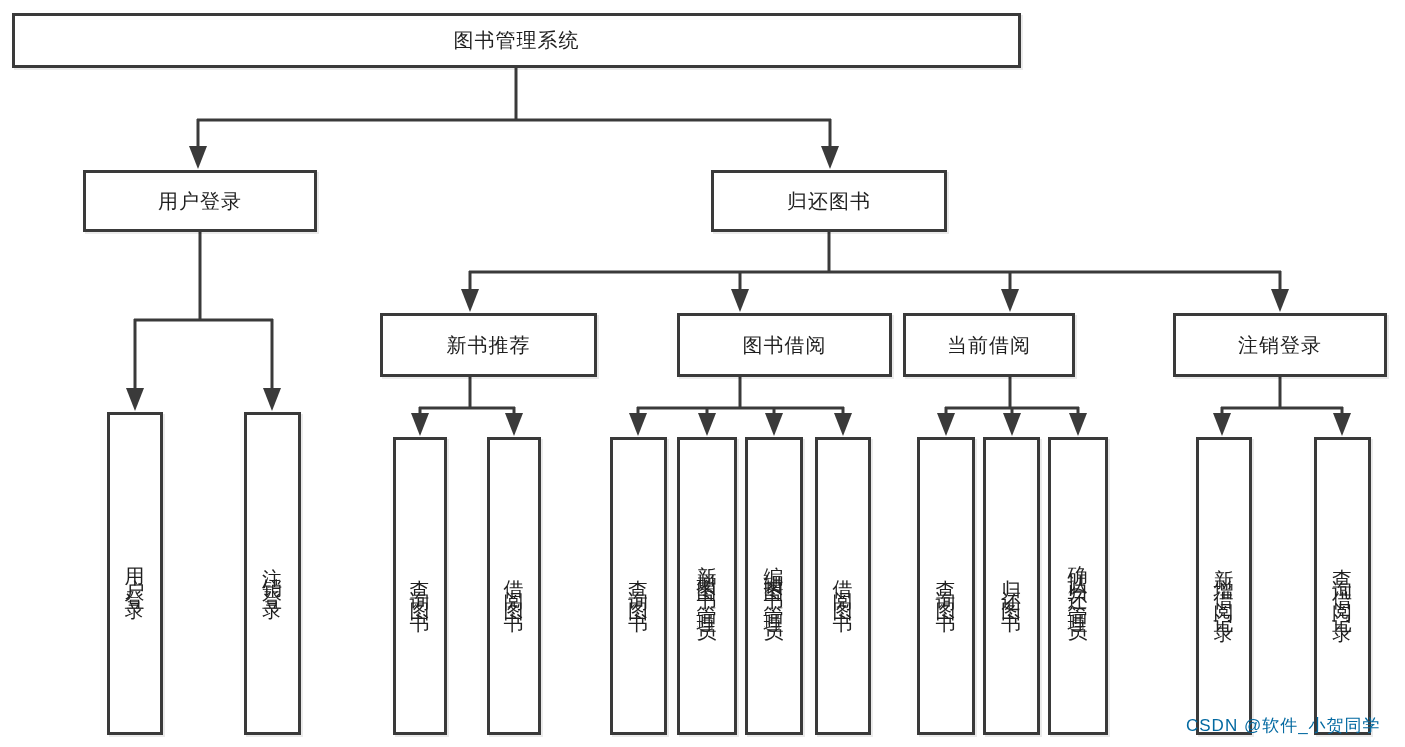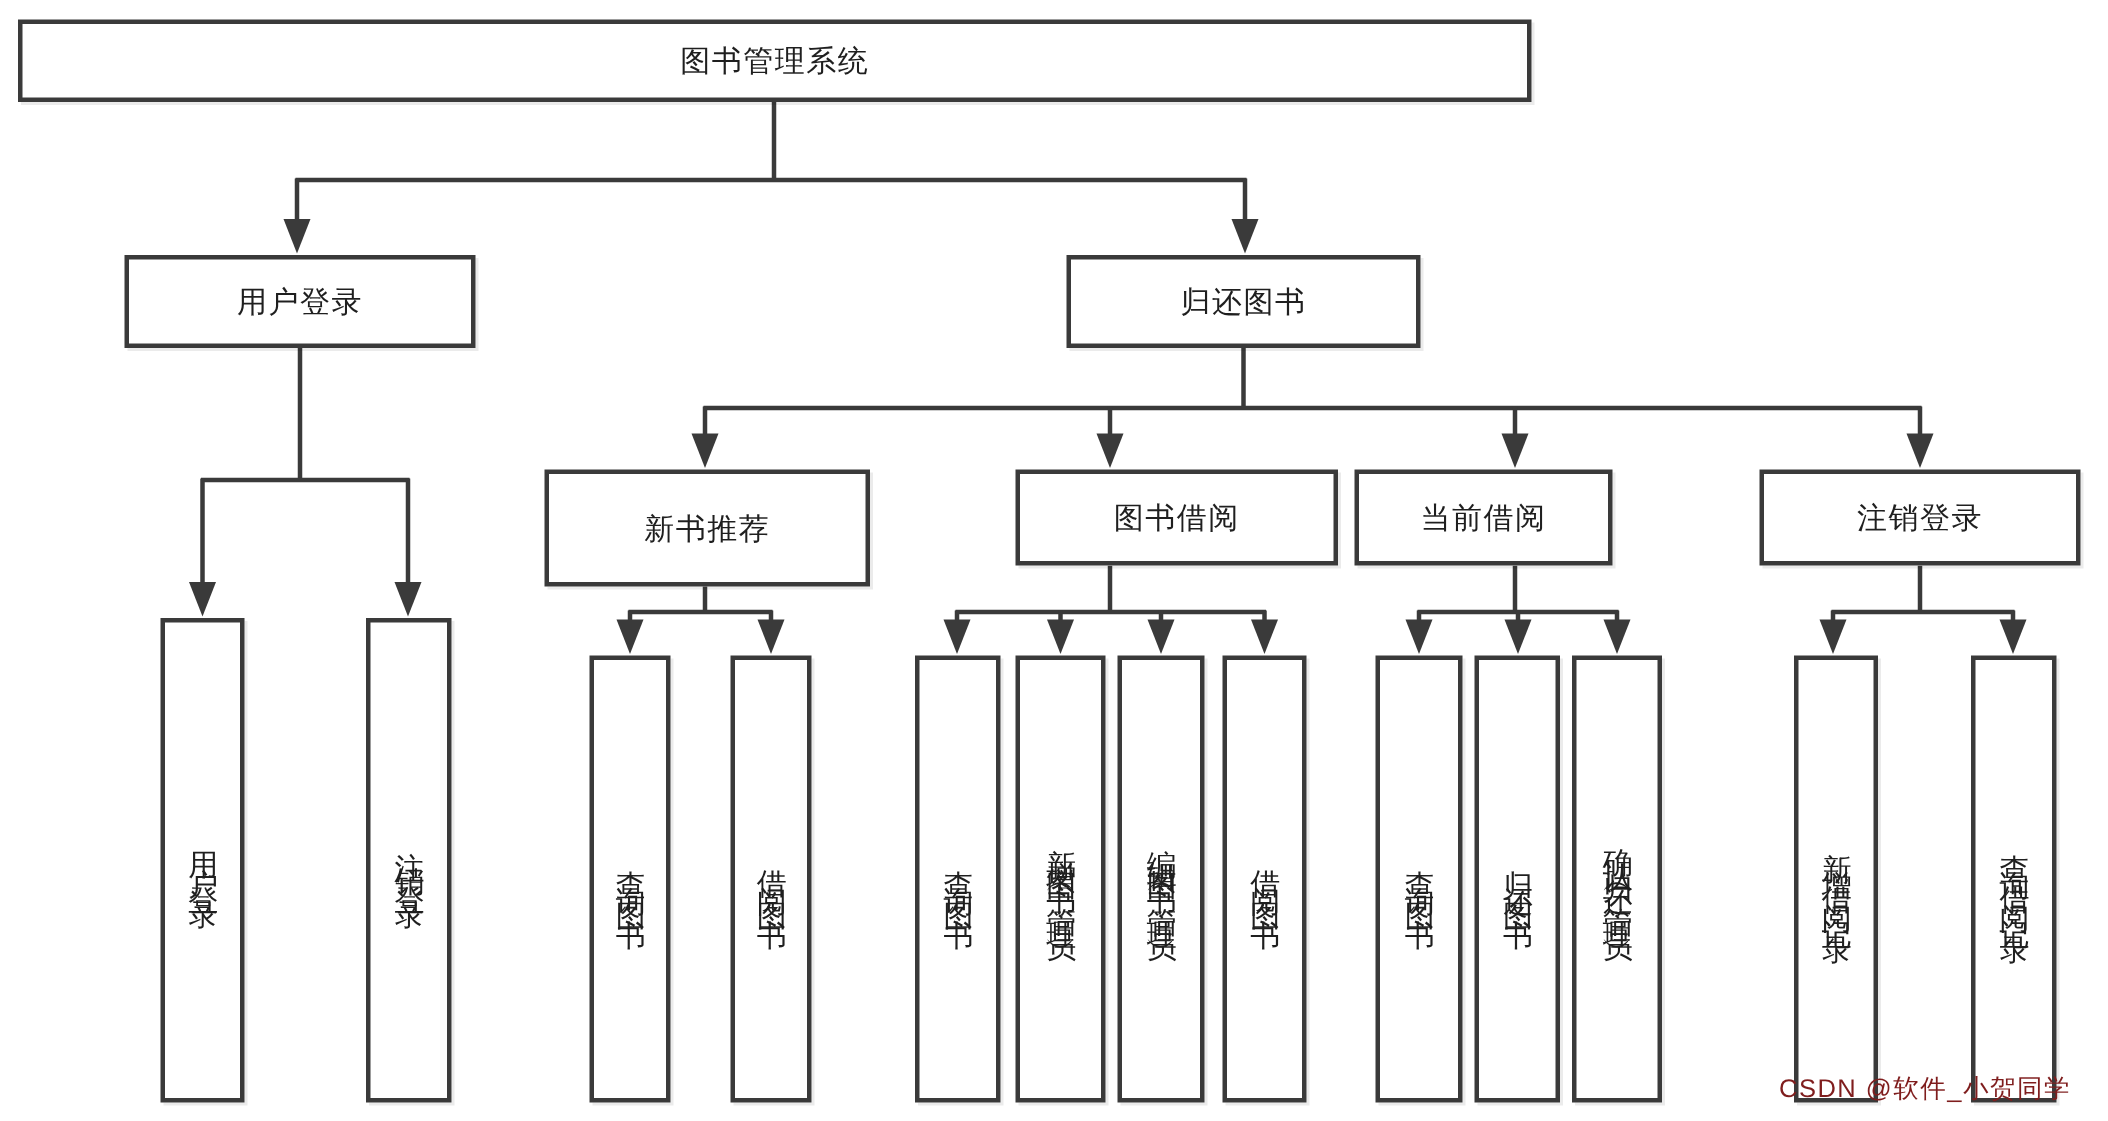--- a/index.html
+++ b/index.html
@@ -37,21 +37,21 @@
     font-size: 20px;
     line-height: 1;
     white-space: nowrap;
   }
   .vnode.long span { letter-spacing: 8px; }
   .watermark {
     position: absolute;
     left: 1186px;
     top: 714px;
     font-size: 17px;
-    color: #7f1d1d;
+    color: #0369a1;
     letter-spacing: 1px;
     white-space: nowrap;
   }
 </style>
 </head>
 <body>
 
 <div class="stage">
 
   <svg class="layer" viewBox="0 0 1405 747" xmlns="http://www.w3.org/2000/svg">
@@ -118,21 +118,21 @@
       <path d="M1213 413 L1231 413 L1222 436 Z"></path>
       <path d="M1333 413 L1351 413 L1342 436 Z"></path>
     </g>
   </svg>
 
   <div class="node" style="left:12px; top:13px; width:1009px; height:55px;">图书管理系统</div>
 
   <div class="node" style="left:83px; top:170px; width:234px; height:62px;">用户登录</div>
   <div class="node" style="left:711px; top:170px; width:236px; height:62px;">归还图书</div>
 
-  <div class="node" style="left:363px; top:313px; width:217px; height:78px;">新书推荐</div>
+  <div class="node" style="left:380px; top:313px; width:217px; height:64px;">新书推荐</div>
   <div class="node" style="left:633px; top:313px; width:215px; height:64px;margin-left:44px;">图书借阅</div>
   <div class="node" style="left:903px; top:313px; width:172px; height:64px;">当前借阅</div>
   <div class="node" style="left:1173px; top:313px; width:214px; height:64px;">注销登录</div>
 
   <div class="node vnode" style="left:107px; top:412px; width:56px; height:323px;">
     <span>用户登录</span>
   </div>
   <div class="node vnode" style="left:244px; top:412px; width:57px; height:323px;">
     <span>注销登录</span>
   </div>

